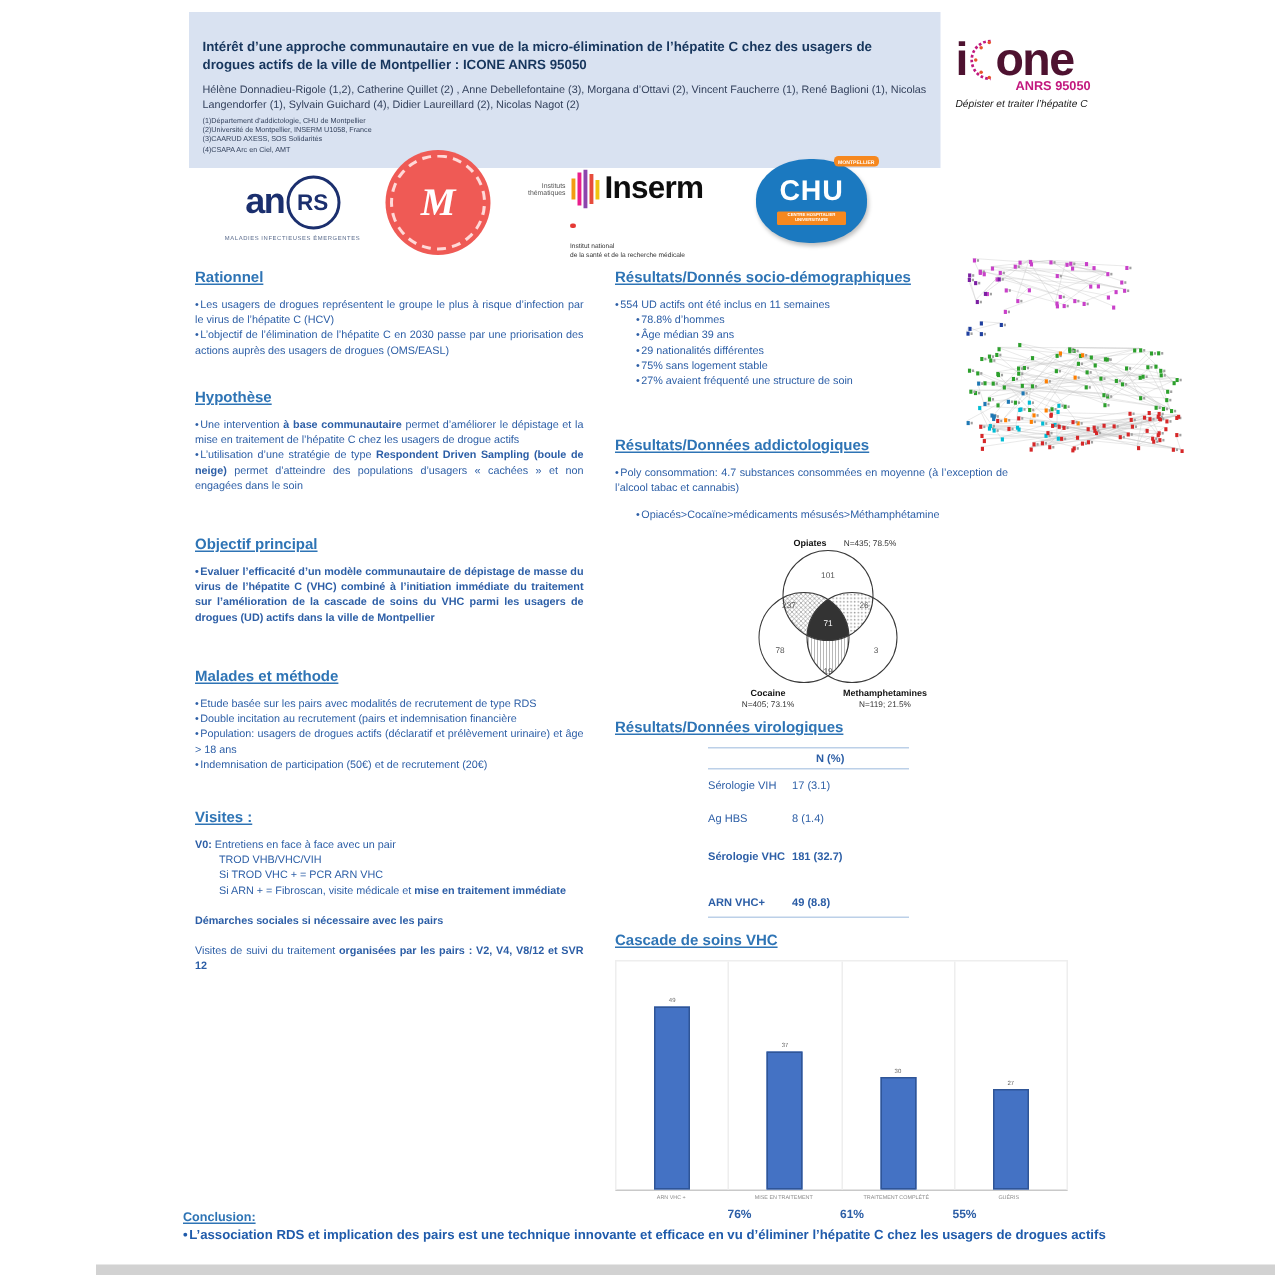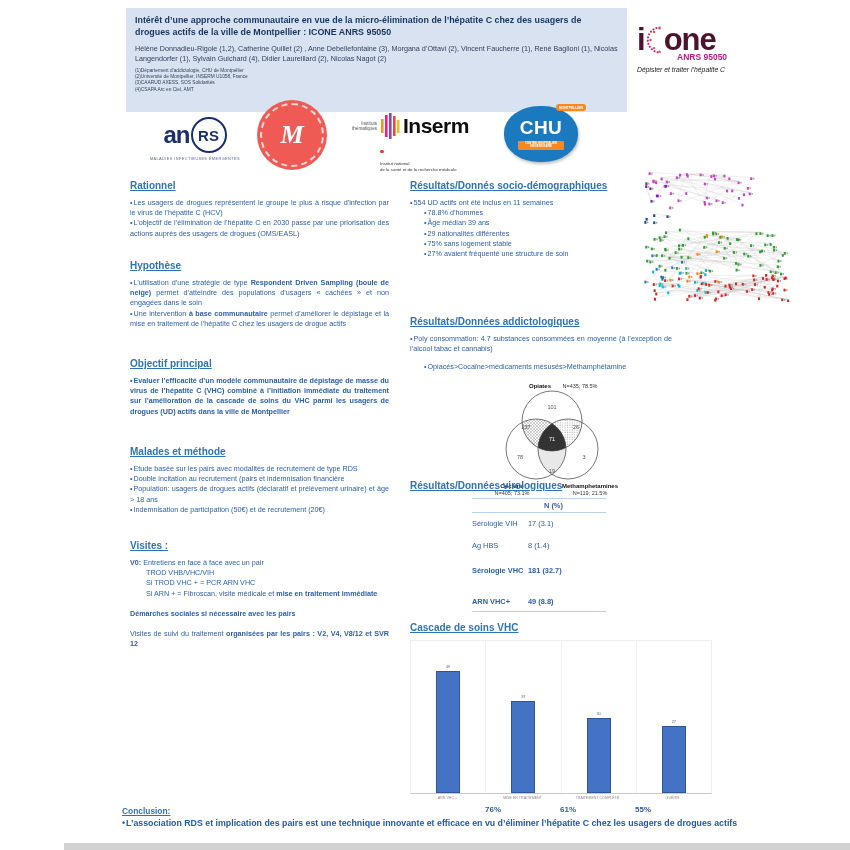--- a/index.html
+++ b/index.html
@@ -1,19 +1,19 @@
 <!DOCTYPE html>
 <html><head>
 <meta charset="utf-8">
 <style>
   html,body{margin:0;padding:0;width:850px;height:850px;overflow:hidden;background:#fff;
     font-family:"Liberation Sans",sans-serif;}
   .abs{position:absolute;}
   
-  .band{left:126px;top:8px;width:501px;height:104px;background:#d9e2f1;padding:7px 9px;box-sizing:border-box;}
+  .band{left:126px;top:8px;width:501px;height:104px;background:#d9e2f1;padding:18px 9px;box-sizing:border-box;}
   .title{font-size:8.9px;font-weight:bold;color:#17365d;line-height:1.3;}
   .authors{margin-top:6px;font-size:7.2px;color:#33415c;line-height:1.3;}
   .affils{margin-top:5px;font-size:4.8px;color:#33415c;line-height:1.3;}
   
   .icone{left:637px;top:22px;width:120px;height:82px;}
   .icone-row{display:flex;align-items:center;}
   .icone-i,.icone-one{font-size:31px;font-weight:bold;color:#4e1230;letter-spacing:-1px;}
   .icone-arc{width:18px;height:34px;margin:0 0 0 1px;}
   .icone-anrs{font-size:8.5px;font-weight:bold;color:#c2187e;margin:-6px 0 0 40px;}
   .icone-tag{font-size:6.8px;font-style:italic;color:#1a1a1a;margin-top:4px;}
@@ -151,22 +151,22 @@
 <div class="abs col-left">
 
   <div class="sec" style="top:0">
     <div class="sec-h">Rationnel</div>
     <div class="bul">Les usagers de drogues représentent le groupe le plus à risque d’infection par le virus de l’hépatite C (HCV)</div>
     <div class="bul">L’objectif de l’élimination de l’hépatite C en 2030 passe par une priorisation des actions auprès des usagers de drogues (OMS/EASL)</div>
   </div>
 
   <div class="sec" style="top:80px">
     <div class="sec-h">Hypothèse</div>
+    <div class="bul"><span>Une intervention </span><span class="b">à base communautaire</span><span> permet d’améliorer le dépistage et la mise en traitement de l’hépatite C chez les usagers de drogue actifs</span></div>
     <div class="bul"><span>L’utilisation d’une stratégie de type </span><span class="b">Respondent Driven Sampling (boule de neige)</span><span>  permet d’atteindre des populations d’usagers « cachées » et non engagées dans le soin</span></div>
-    <div class="bul"><span>Une intervention </span><span class="b">à base communautaire</span><span> permet d’améliorer le dépistage et la mise en traitement de l’hépatite C chez les usagers de drogue actifs</span></div>
   </div>
 
   <div class="sec" style="top:178px">
     <div class="sec-h">Objectif principal</div>
     <div class="bul b">Evaluer l’efficacité d’un modèle communautaire de dépistage de masse du virus de l’hépatite C (VHC) combiné à l’initiation immédiate du traitement sur l’amélioration de la cascade de soins du VHC parmi les usagers de drogues (UD) actifs dans la ville de Montpellier</div>
   </div>
 
   <div class="sec" style="top:266px">
     <div class="sec-h">Malades et méthode</div>
     <div class="bul">Etude basée sur les pairs avec modalités de recrutement de type RDS</div>
@@ -739,21 +739,21 @@
         <rect x="76.6" y="124.4" width="2.1" height="2.7" fill="#d62728"></rect>
         <rect x="79.3" y="124.9" width="1.4" height="1.7" fill="#a0a0a0"></rect>
         <rect x="73.3" y="120.5" width="2.1" height="2.7" fill="#d62728"></rect>
         <rect x="127.7" y="104.6" width="2.1" height="2.7" fill="#d62728"></rect>
         <rect x="130.4" y="105.1" width="1.4" height="1.7" fill="#a0a0a0"></rect>
         <rect x="80.4" y="114.8" width="2.1" height="2.7" fill="#d62728"></rect>
         <rect x="70.2" y="128.9" width="2.1" height="2.7" fill="#d62728"></rect>
       </g>
     </svg>
 
-  <div class="sec" style="top:136px">
+  <div class="sec" style="top:112px">
     <div class="sec-h">Résultats/Données addictologiques</div>
     <div class="bul">Poly consommation: 4.7 substances consommées  en moyenne (à l’exception de l’alcool tabac et cannabis)</div>
     <div class="bul sub" style="margin-top:8px">Opiacés&gt;Cocaïne&gt;médicaments mésusés&gt;Méthamphétamine</div>
 
     <svg style="margin:8px 0 0 58px;width:168px;height:118px" viewBox="0 0 168 118">
       <defs>
         <clipPath id="clipO">
             <circle cx="84" cy="40" r="30"></circle>
           </clipPath>
         <clipPath id="clipC">

